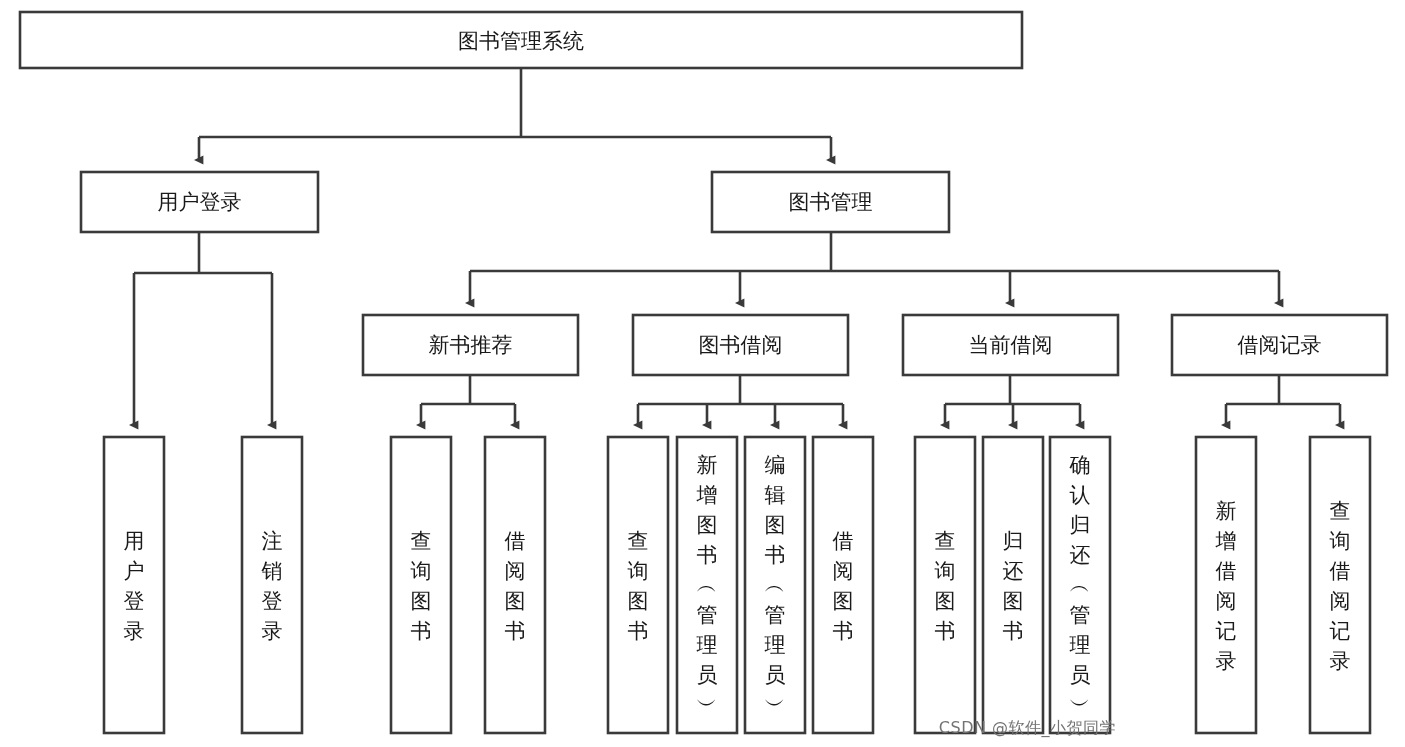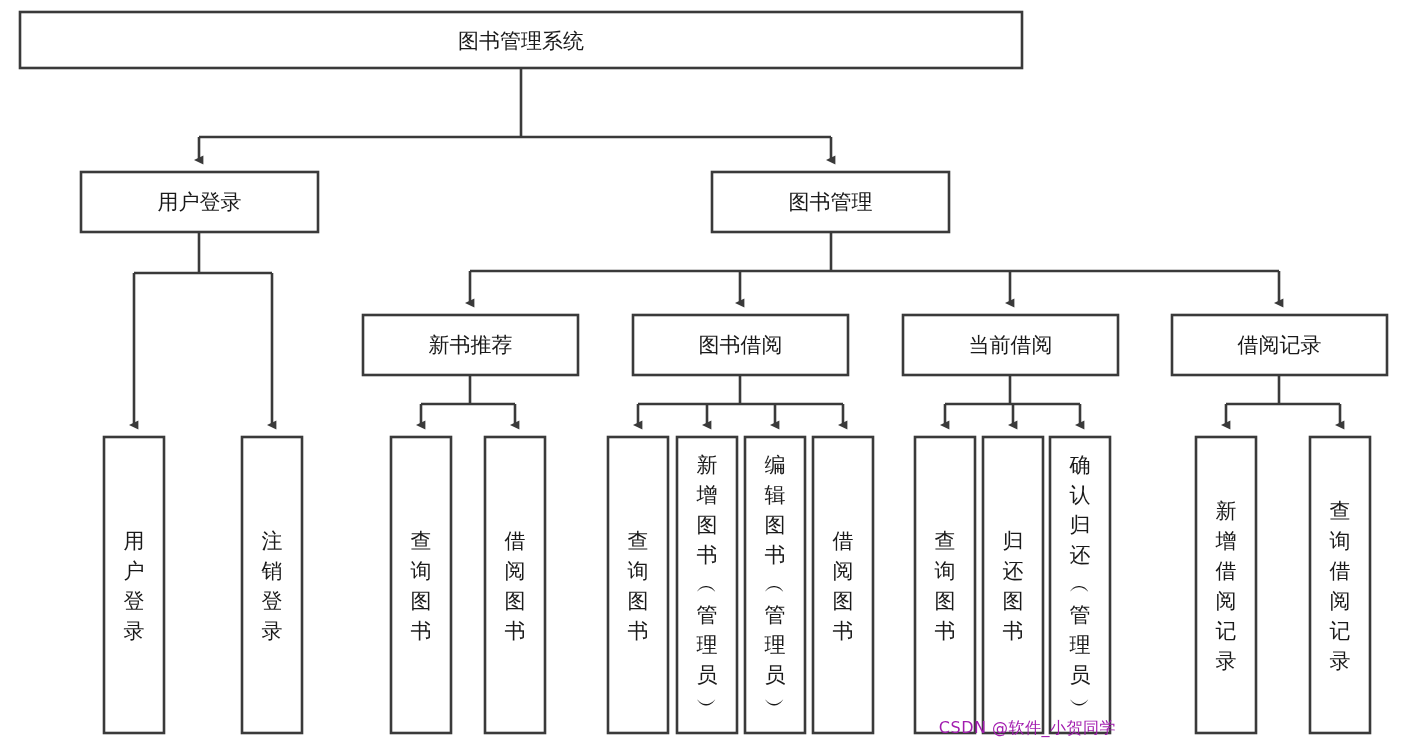--- a/index.html
+++ b/index.html
@@ -54,21 +54,21 @@
     font-family: "DejaVu Sans", "Liberation Sans", sans-serif;
     font-size: 21px;
     text-anchor: middle;
   }
   .watermark {
     position: absolute;
     right: 14px;
     bottom: 8px;
     font-family: "DejaVu Sans", "Liberation Sans", sans-serif;
     font-size: 16px;
-    color: #a21caf;
+    color: #737373;
     white-space: nowrap;
     letter-spacing: 0.5px;
   }
 </style>
 </head>
 <body>
 
 <div id="diagram-root">
   <svg id="flowchart" viewBox="0 0 1405 747">
     <defs>

